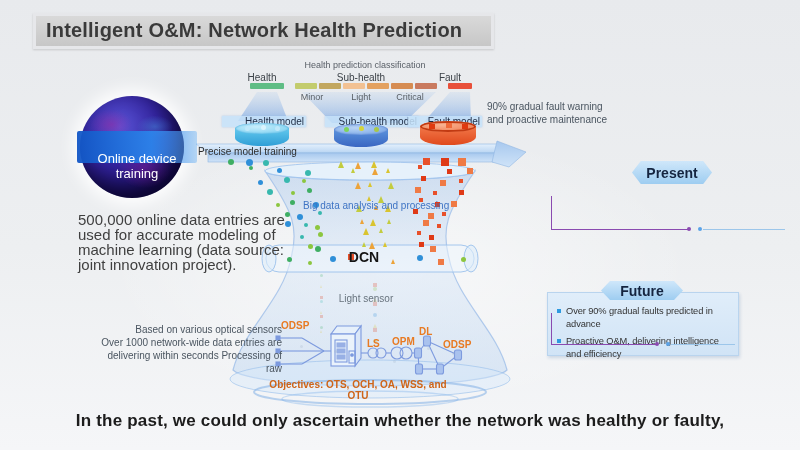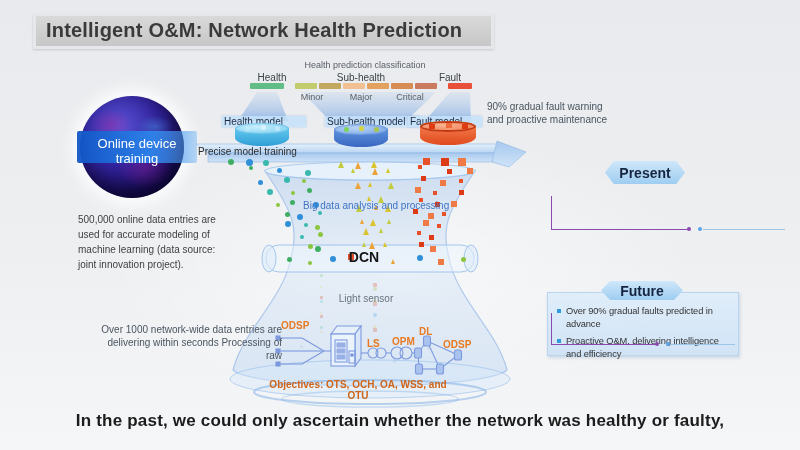--- a/index.html
+++ b/index.html
@@ -24,37 +24,37 @@
   .globe{position:absolute;left:80px;top:96px;width:104px;height:102px;border-radius:50%;
     background:radial-gradient(circle at 38% 30%,#5a55d8 0%,#33249e 40%,#1a0d66 72%,#0e0642 100%);
     box-shadow:0 0 16px 7px rgba(255,255,255,.9), inset -8px -12px 20px rgba(0,0,0,.5);}
   .globe::before{content:"";position:absolute;inset:0;border-radius:50%;
     background:
       radial-gradient(ellipse 30px 22px at 30% 28%, rgba(150,40,160,.55), rgba(0,0,0,0) 70%),
       radial-gradient(ellipse 40px 30px at 62% 70%, rgba(130,30,150,.5), rgba(0,0,0,0) 70%),
       radial-gradient(ellipse 26px 16px at 72% 30%, rgba(70,140,220,.5), rgba(0,0,0,0) 70%);}
   .globe-band{position:absolute;left:77px;top:131px;width:120px;height:32px;
     background:linear-gradient(90deg,rgba(18,86,198,.95),rgba(44,132,235,.95) 62%,rgba(110,180,245,.45));
-    border-radius:2px;color:#fff;font-size:13px;line-height:15px;text-align:center;padding-top:5px;box-sizing:border-box;}
-  
-  .mlabel{position:absolute;top:116px;font-size:10px;color:#1e2c44;text-align:left;
+    border-radius:2px;color:#fff;font-size:13px;line-height:15px;text-align:center;padding-top:20px;box-sizing:border-box;}
+  
+  .mlabel{position:absolute;top:116px;font-size:10px;color:#1e2c44;text-align:right;
     background:rgba(197,226,249,.85);padding:0 2px;box-shadow:0 0 2px rgba(140,180,230,.6);}
   .cyl{position:absolute;height:18px;border-radius:0 0 27px 27px/0 0 8px 8px;}
   .cyl::before{content:"";position:absolute;left:0;top:-5px;width:100%;height:11px;border-radius:50%;}
   .cyl-health{left:235px;top:128px;width:54px;background:linear-gradient(180deg,#63c9ee,#2f9ed6);}
   .cyl-health::before{background:radial-gradient(ellipse at 40% 35%,#c8eefb,#74cdf0);box-shadow:inset 0 0 2px #2f9ed6;}
   .cyl-sub{left:334px;top:129px;width:54px;background:linear-gradient(180deg,#5b93dd,#3a66c2);}
   .cyl-sub::before{background:radial-gradient(ellipse at 40% 35%,#b9d4f4,#6f9fe4);box-shadow:inset 0 0 2px #3a66c2;}
   .cyl-fault{left:420px;top:126px;width:56px;height:19px;background:linear-gradient(180deg,#f2784a,#e04a1d);}
   .cyl-fault::before{background:radial-gradient(ellipse at 40% 35%,#f9b493,#ee7143);box-shadow:inset 0 0 0 2px #c23a12;}
   .cdot{position:absolute;z-index:2;}
   
   .lbl{position:absolute;}
   .smalltxt{font-size:10px;color:#4a5560;line-height:13px;}
-  .note{font-size:10px;color:#3f3f3f;line-height:15px;}
+  .note{font-size:15px;color:#3f3f3f;line-height:15px;}
   .orange{font-weight:bold;font-size:10px;color:#e87a22;}
   
   .infobox{position:absolute;background:linear-gradient(180deg,rgba(223,237,250,.95),rgba(205,226,246,.9));
     border:1px solid #b9d4ee;box-shadow:1px 2px 3px rgba(120,150,190,.3);}
   .hex{position:absolute;clip-path:polygon(11% 0,89% 0,100% 50%,89% 100%,11% 100%,0 50%);
     background:linear-gradient(180deg,#cfe7fa,#9ecdf1);display:flex;align-items:center;justify-content:center;
     font-size:14px;font-weight:bold;color:#152540;filter:drop-shadow(0 0 1px #64a2dd);}
   .item{position:relative;padding-left:10px;color:#333;margin:3px 8px 2px 8px;line-height:1.45;}
   .item::before{content:"";position:absolute;left:1px;top:4px;width:4px;height:4px;background:#2e9ae0;}
   .p-items .item{font-size:9.8px;}
@@ -267,35 +267,35 @@
       <span class="pt c" style="width: 3px; height: 3px; background: rgb(159, 179, 200); left: 393px; top: 360px; opacity: 0.25;"></span>
       <span class="pt c" style="width: 3px; height: 3px; background: rgb(159, 179, 200); left: 427px; top: 347px; opacity: 0.25;"></span>
       <span class="pt c" style="width: 3px; height: 3px; background: rgb(159, 179, 200); left: 452px; top: 352px; opacity: 0.25;"></span>
     </div>
 
   <div class="title-frame">
     <div class="title">Intelligent O&amp;M: Network Health Prediction</div>
   </div>
 
   <div class="cls-heading">Health prediction classification</div>
-  <div class="cls-label" style="left:250px;width:44px;">Health</div>
+  <div class="cls-label" style="left:240px;width:44px;">Health</div>
   <div class="cls-label" style="left:325px;width:72px;">Sub-health</div>
   <div class="cls-label" style="left:430px;width:40px;">Fault</div>
   <div class="cls-bar">
       <span class="seg" style="left: 0px; width: 34px; background: rgb(95, 189, 133);"></span>
       <span class="seg" style="left: 45px; width: 22px; background: rgb(195, 204, 109);"></span>
       <span class="seg" style="left: 69px; width: 22px; background: rgb(194, 167, 95);"></span>
       <span class="seg" style="left: 93px; width: 22px; background: rgb(242, 193, 147);"></span>
       <span class="seg" style="left: 117px; width: 22px; background: rgb(227, 161, 96);"></span>
       <span class="seg" style="left: 141px; width: 22px; background: rgb(214, 140, 82);"></span>
       <span class="seg" style="left: 165px; width: 22px; background: rgb(201, 122, 95);"></span>
       <span class="seg" style="left: 198px; width: 24px; background: rgb(232, 80, 58);"></span>
     </div>
   <div class="cls-sub" style="left:292px;width:40px;">Minor</div>
-  <div class="cls-sub" style="left:341px;width:40px;">Major</div>
+  <div class="cls-sub" style="left:341px;width:40px;">Light</div>
   <div class="cls-sub" style="left:388px;width:44px;">Critical</div>
 
   <div class="globe"></div>
   <div class="globe-band">Online device training</div>
 
   <div class="mlabel" style="left:222px;width:80px;">Health model</div>
   <div class="mlabel" style="left:325px;width:90px;">Sub-health model</div>
   <div class="mlabel" style="left:408px;width:70px;">Fault model</div>
   <div class="cyl cyl-health">
     <span class="cdot" style="left:10px;top:-2px;width:5px;height:5px;border-radius:50%;background:#bfe8fa;"></span>
@@ -329,25 +329,26 @@
   <div class="lbl" style="left:326px;top:293px;width:80px;text-align:center;font-size:10px;color:#68737e;">Light sensor</div>
 
   <div class="lbl orange" style="left:281px;top:320px;">ODSP</div>
   <div class="lbl orange" style="left:367px;top:338px;">LS</div>
   <div class="lbl orange" style="left:392px;top:336px;">OPM</div>
   <div class="lbl orange" style="left:419px;top:326px;">DL</div>
   <div class="lbl orange" style="left:443px;top:339px;">ODSP</div>
   <div class="lbl" style="left:258px;top:379px;width:200px;text-align:center;font-size:10px;font-weight:bold;color:#cf6417;">Objectives: OTS, OCH, OA, WSS, and OTU</div>
 
   <div class="lbl smalltxt" style="left:90px;top:323px;width:192px;text-align:right;">
+    <div>Based on various optical sensors</div>
     <div>Over 1000 network-wide data entries are</div>
     <div>delivering within seconds Processing of raw</div>
   </div>
 
-  <div class="hex" style="left:605px;top:161px;width:80px;height:23px;">Present</div>
+  <div class="hex" style="left:632px;top:161px;width:80px;height:23px;">Present</div>
   <div class="bracket" style="left:551px;top:196px;width:138px;height:33px;"></div>
   <span class="mini-dot" style="left:687px;top:227px;background:#8a4ab0;"></span>
   <span class="mini-dot" style="left:698px;top:227px;background:#5aa2e8;"></span>
   <span class="hline" style="left:703px;top:229px;width:82px;"></span>
 
   <div class="infobox" style="left:547px;top:292px;width:190px;height:62px;">
     <div class="f-items" style="margin-top:12px;">
       <div class="item">Over 90% gradual faults predicted in advance</div>
       <div class="item">Proactive O&amp;M, delivering intelligence and efficiency</div>
     </div>

